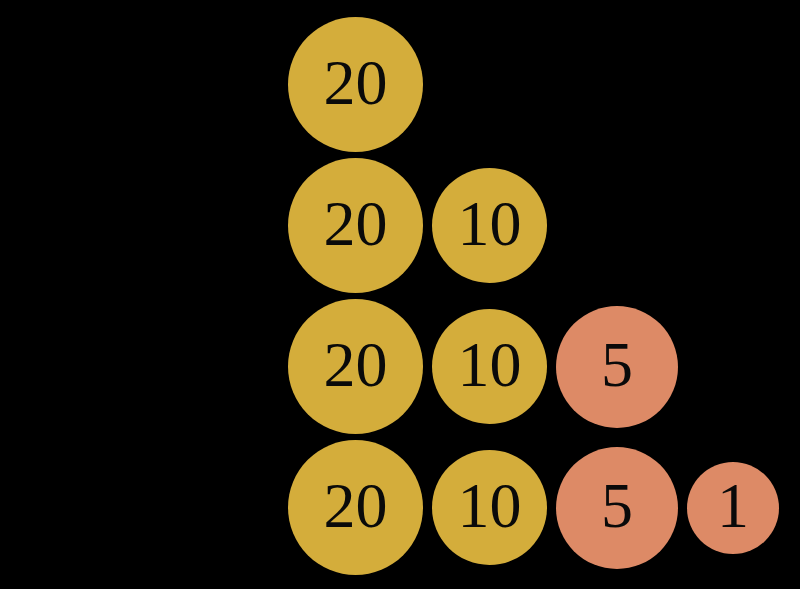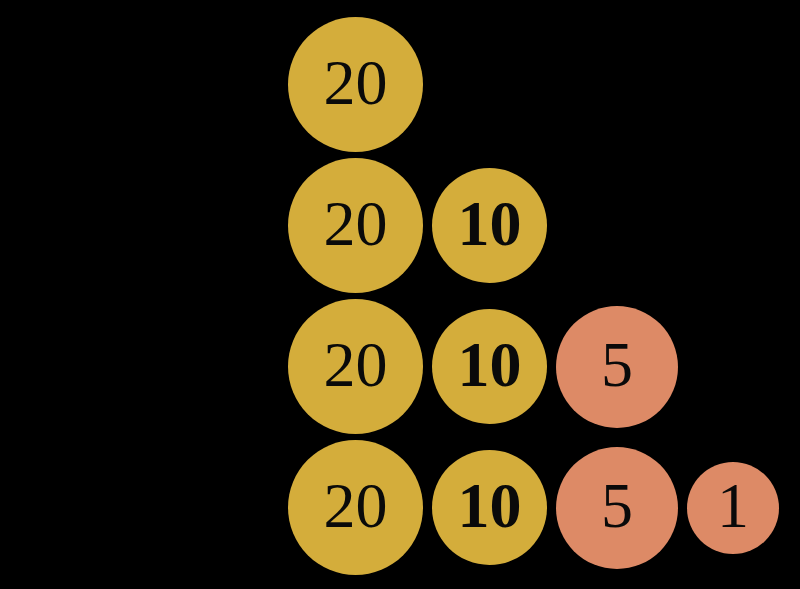--- a/index.html
+++ b/index.html
@@ -33,21 +33,21 @@
     display: flex;
     align-items: center;
     justify-content: center;
     font-size: 64px;
     line-height: 1;
   }
   .coin span {
     transform: translateY(-2px);
   }
   .coin.d20 { width: 135px; height: 135px; }
-  .coin.d10 { width: 115px; height: 115px; font-weight: bold; }
+  .coin.d10 { width: 115px; height: 115px; }
   .coin.d5  { width: 122px; height: 122px; }
   .coin.d1  { width: 92px;  height: 92px;  }
 </style>
 </head>
 <body>
 
 <div id="canvas" style="background: rgb(0, 0, 0);">
     <div class="coin-row" style="top: 17px;">
       <div class="coin d20" style="background: rgb(212, 173, 59); color: rgb(10, 10, 10);">
         <span>20</span>

